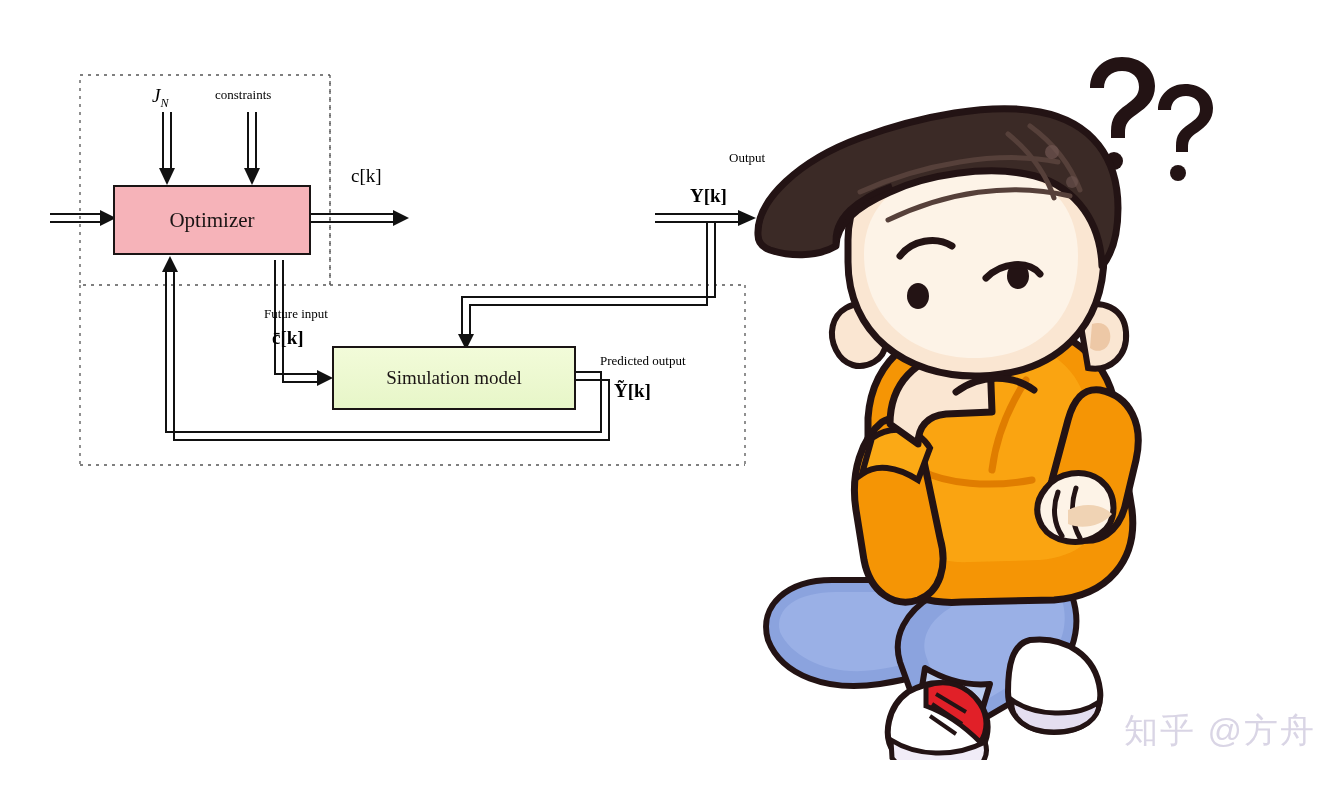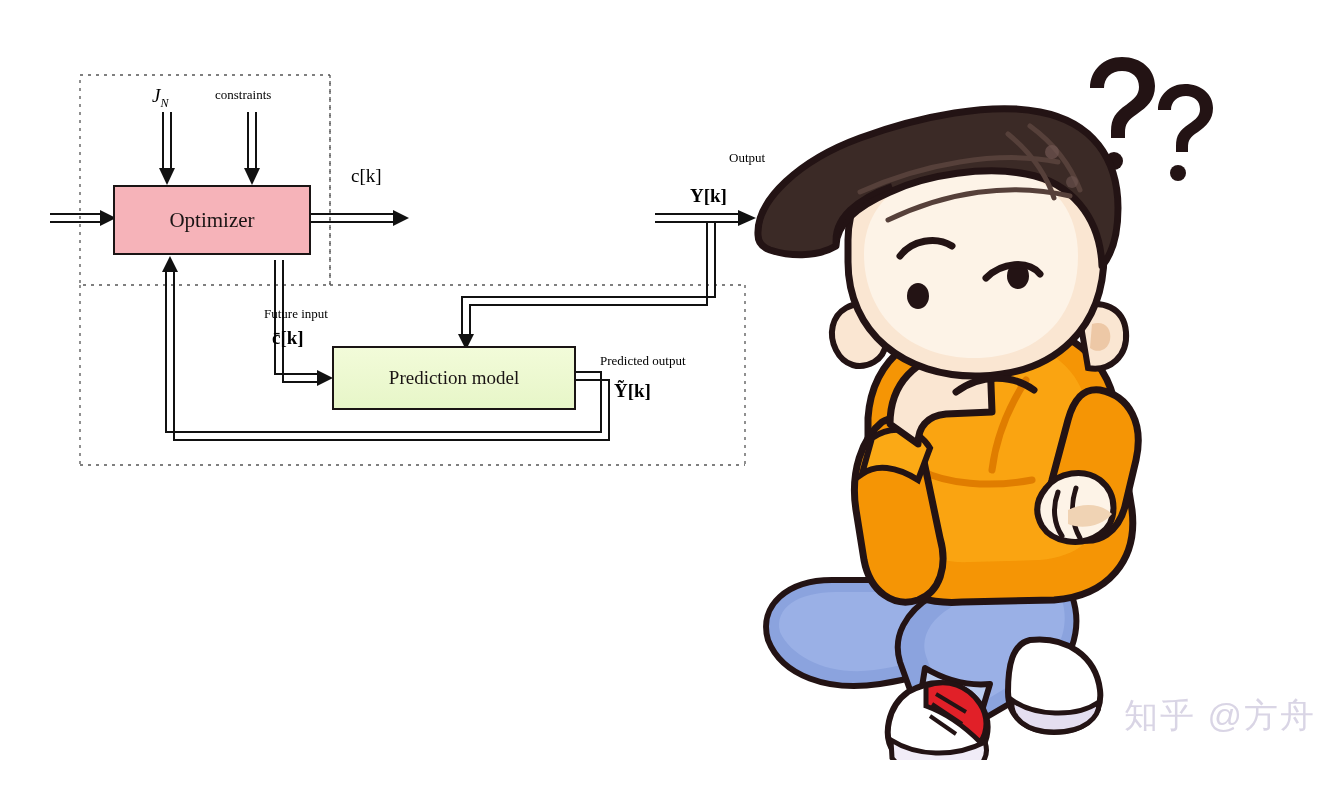--- a/index.html
+++ b/index.html
@@ -20,21 +20,21 @@
   .lbl{position:absolute;color:#000000;font-family:"Liberation Serif",serif;white-space:nowrap;}
   .lbl-sm{font-size:13px;}
   .lbl-md{font-size:19px;}
   .lbl i{font-family:"Liberation Serif",serif;}
 
   
   .title{position:absolute;left:112px;top:505px;font-family:"Liberation Sans",sans-serif;
          font-weight:bold;font-size:62px;color:#141414;letter-spacing:0px;white-space:nowrap;}
 
   
-  .watermark{position:absolute;right:14px;bottom:48px;font-family:"Liberation Sans",sans-serif;
+  .watermark{position:absolute;right:14px;bottom:33px;font-family:"Liberation Sans",sans-serif;
              font-size:34px;color:#d8d3e4;opacity:.95;white-space:nowrap;letter-spacing:2px;text-align:right;}
 
   .boy{position:absolute;left:740px;top:40px;width:500px;height:720px;}
 </style>
 </head>
 <body>
 
 <div id="stage">
 
   <div class="diagram">
@@ -113,21 +113,21 @@
       <path d="M162,272 L170,256 L178,272 z" fill="#111"></path>
     </svg>
 
     
     <div class="blk blk-opt" style="left:113px;top:185px;width:198px;height:70px;">
       <span style="font-size:21px">Optimizer</span>
     </div>
 
 
     <div class="blk blk-pred" style="left:332px;top:346px;width:244px;height:64px;">
-      <span style="font-size:19px">Prediction model</span>
+      <span style="font-size:19px">Simulation model</span>
     </div>
 
     
     <div class="lbl lbl-md" style="left:152px;top:85px;">
       <i style="font-style:italic;">J</i><sub style="font-size:12px;font-style:italic;">N</sub>
     </div>
 
     <div class="lbl lbl-sm" style="left:215px;top:87px;">constraints</div>
 
     <div class="lbl lbl-md" style="left:340px;top:165px;font-weight:normal;margin-left:11px;">c[k]</div>

